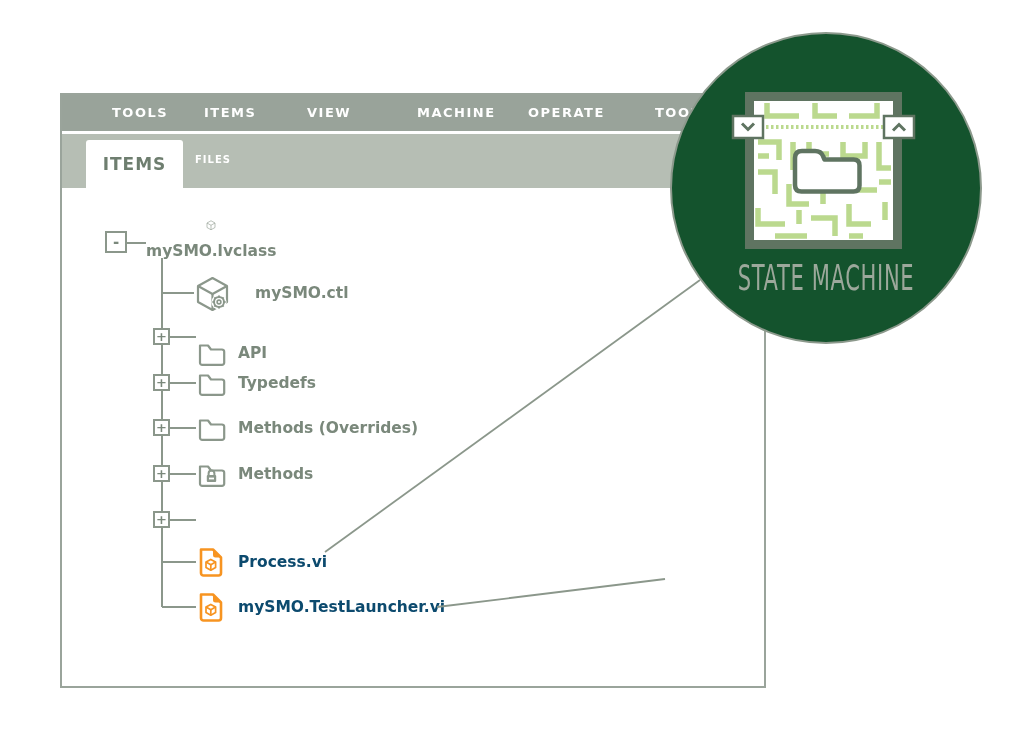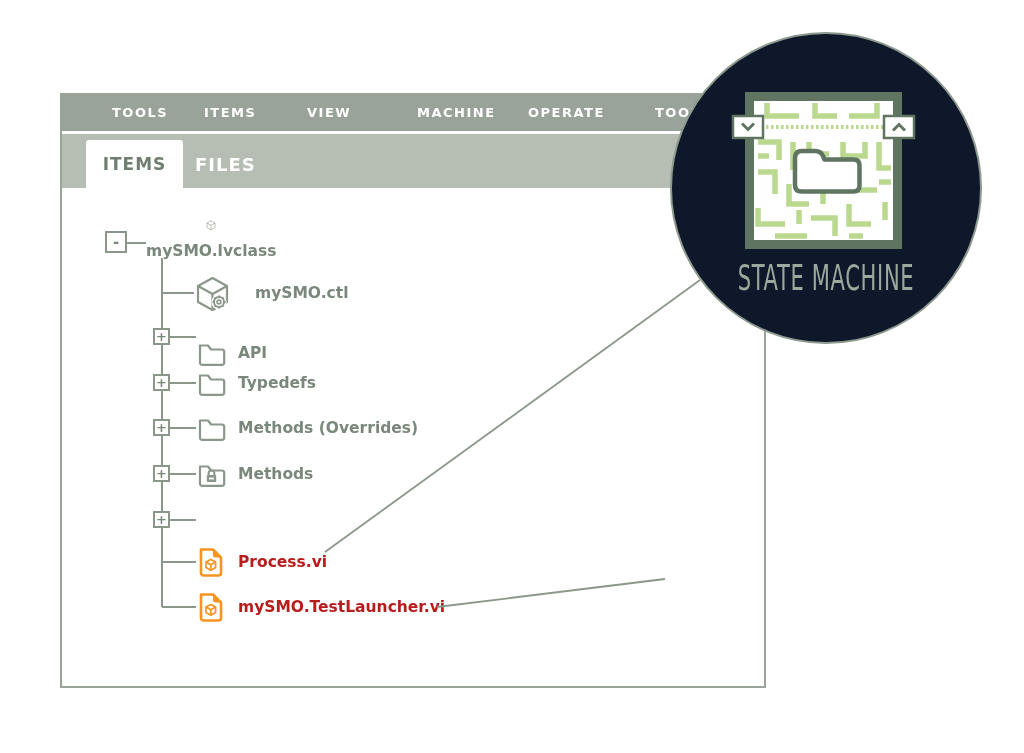--- a/index.html
+++ b/index.html
@@ -14,47 +14,47 @@
   .menubar { position:absolute; left:0; top:0; width:100%; height:36px; background:#99A39A; }
   .menu-item { position:absolute; top:0; height:36px; line-height:36px; color:#fff;
                font-size:13px; font-weight:bold; letter-spacing:1.5px; cursor:default; }
   .m0{left:50px;} .m1{left:142px;} .m2{left:245px;} .m3{left:355px;} .m4{left:466px;} .m5{left:593px;}
 
   .tabbar { position:absolute; left:0; top:39px; width:100%; height:54px; background:#B6BEB4; }
   .tab-active { position:absolute; left:24px; top:45px; width:97px; height:58px;
                 background:#fff; border-radius:3px 3px 0 0; text-align:center; z-index:2; }
   .tab-active span { display:inline-block; margin-top:14px; color:#6E7E6F; font-size:17px;
                      font-weight:bold; letter-spacing:1px; }
-  .tab-inactive { position:absolute; left:133px; top:59px; color:#fff; font-size:18px;
+  .tab-inactive { position:absolute; left:133px; top:59px; color:#fff; font-size:10px;
                   font-weight:bold; letter-spacing:1px; }
 
   
   .tree-lines { position:absolute; left:0; top:0; width:702px; height:591px; z-index:1; pointer-events:none; }
   .tree-row { position:absolute; display:flex; align-items:center; gap:12px; height:40px; z-index:2; }
   .tree-row .lbl { font-size:15.5px; font-weight:bold; color:#7A887B; white-space:nowrap; }
-  .tree-row.orange .lbl { color:#b91c1c; }
+  .tree-row.orange .lbl { color:#0c4a6e; }
   .r0{left:84px;  top:125px;flex-direction:column;}
   .r1{left:132px; top:178px;gap:24px;}
   .r2{left:134px; top:238px;}
   .r3{left:134px; top:268px;}
   .r4{left:134px; top:313px;justify-content:flex-end;}
   .r5{left:134px; top:359px;}
   .r6{left:134px; top:405px;}
   .r7{left:134px; top:447px;}
   .r8{left:134px; top:492px;}
 
   .toggle { position:absolute; background:#fff; border:2px solid #8B978B; color:#7A887B;
             text-align:center; font-weight:bold; z-index:3; cursor:pointer; }
   .tgl-root { left:43px; top:136px; width:22px; height:22px; font-size:15px; line-height:18px; }
   .tgl-sm   { width:17px; height:17px; font-size:13px; line-height:13px; left:91px; }
   .tgl-2{top:233px;} .tgl-3{top:279px;} .tgl-4{top:324px;} .tgl-5{top:370px;} .tgl-6{top:416px;}
 
   
   .callout { position:absolute; width:312px; height:312px; border-radius:50%;
-             background:#0f172a; border:2px solid #8C998C; z-index:5; }
+             background:#14532d; border:2px solid #8C998C; z-index:5; }
   .co-top { left:670px; top:32px; }
   .co-bot { left:664px; top:404px; }
   .co-label { position:absolute; left:0; right:0; text-align:center; color:#9CA89B;
               font-size:34px; font-weight:400; letter-spacing:1px; white-space:nowrap;
               transform:scale(0.62,1.02); }
   .co-top .co-label { top:224px; }
   .co-bot .co-label { top:234px; }
   .sm-icon { position:absolute; left:73px; top:58px; overflow:visible; }
   .rocket-icon { position:absolute; left:0; top:0; }
 

